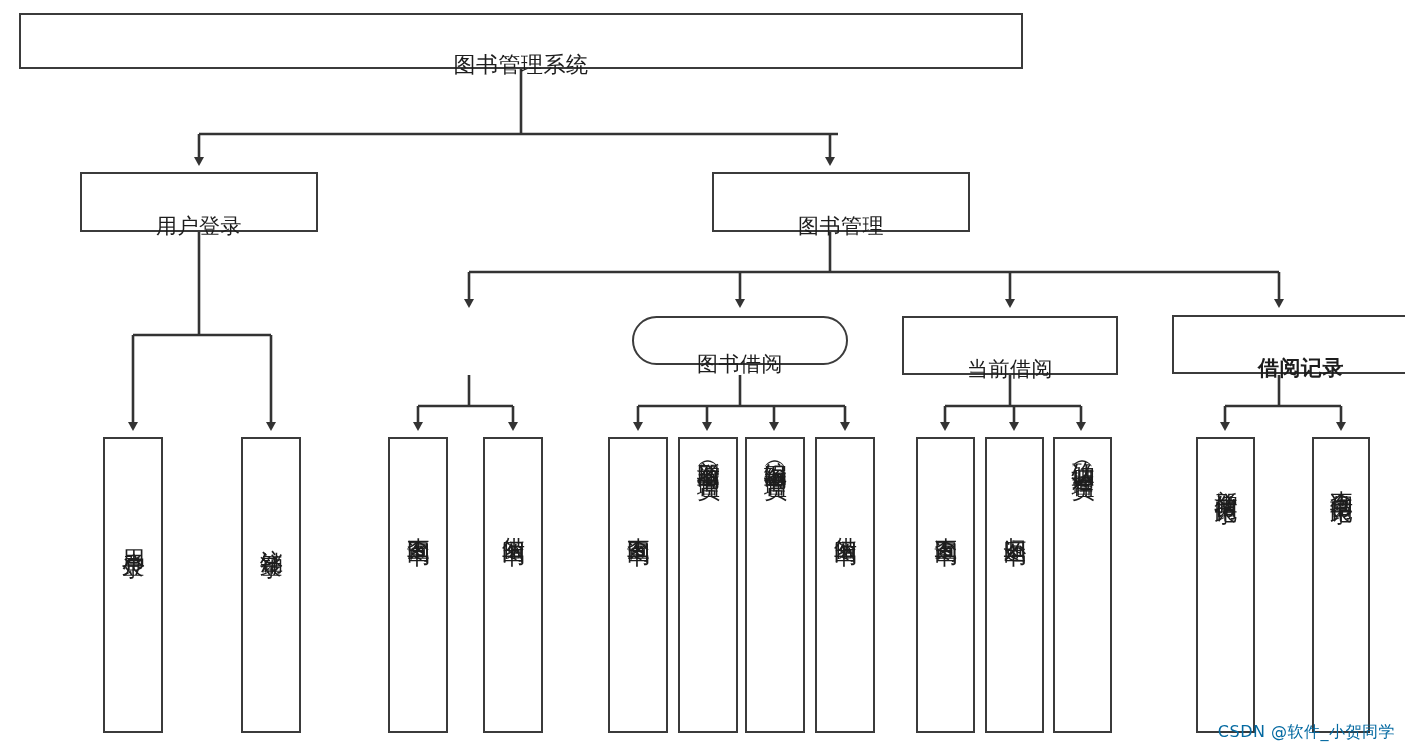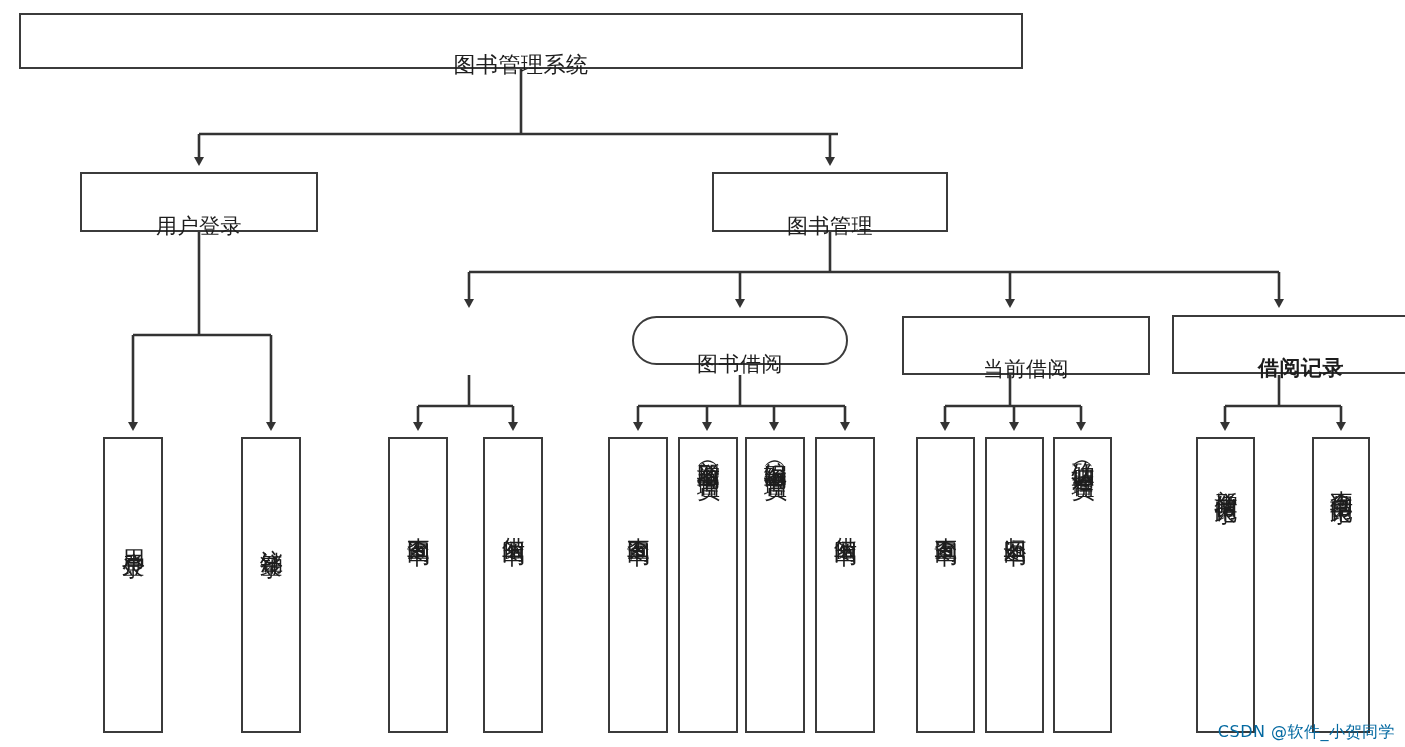--- a/index.html
+++ b/index.html
@@ -130,28 +130,28 @@
     </g>
   </svg>
 
   <div class="node root horizontal" style="left:19px; top:13px; width:1004px; height:56px;">
     <span class="node-label">图书管理系统</span>
   </div>
 
   <div class="node horizontal" style="left:80px; top:172px; width:238px; height:60px;">
     <span class="node-label">用户登录</span>
   </div>
-  <div class="node horizontal" style="left:712px; top:172px; width:236px; height:60px;">
+  <div class="node horizontal" style="left:712px; top:172px; width:258px; height:60px;">
     <span class="node-label">图书管理</span>
   </div>
 
   <div class="node horizontal" style="left:632px; top:316px; width:216px; height:49px;border-radius:26px;">
     <span class="node-label">图书借阅</span>
   </div>
-  <div class="node horizontal" style="left:902px; top:316px; width:248px; height:59px;">
+  <div class="node horizontal" style="left:902px; top:316px; width:216px; height:59px;">
     <span class="node-label">当前借阅</span>
   </div>
   <div class="node horizontal" style="left:1172px; top:315px; width:258px; height:59px;font-weight:bold;">
     <span class="node-label">借阅记录</span>
   </div>
 
   <div class="node vertical" style="left:103px; top:437px; width:60px; height:296px;">
     <span class="node-label" style="margin-top:92px;">用户登录</span>
   </div>
   <div class="node vertical" style="left:241px; top:437px; width:60px; height:296px;">

